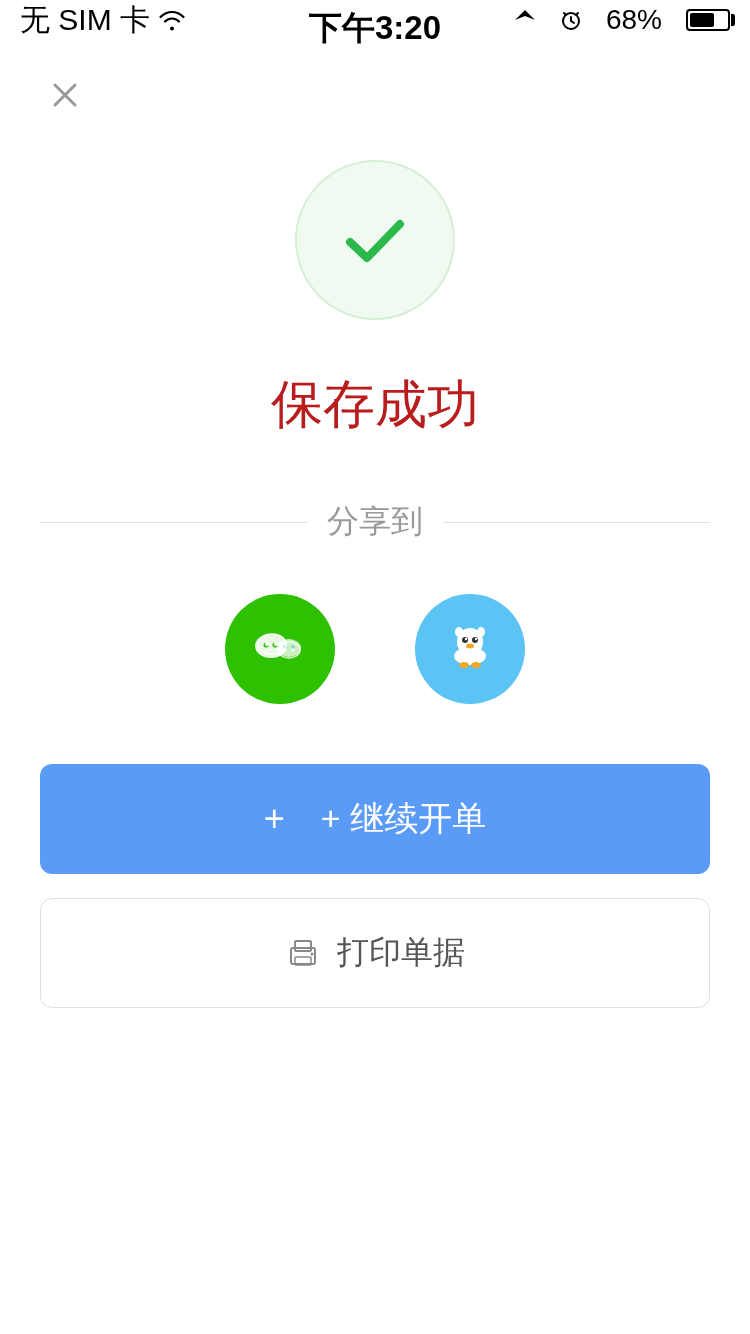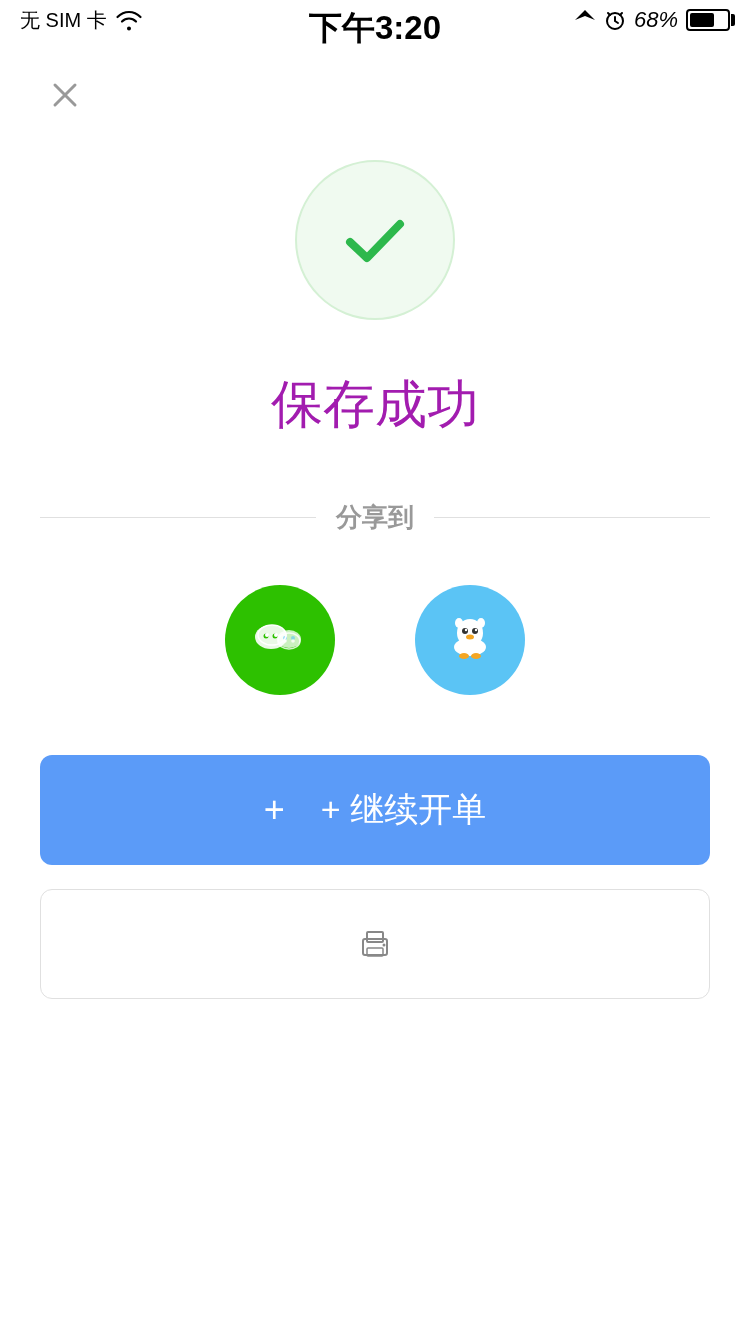--- a/index.html
+++ b/index.html
@@ -23,42 +23,41 @@
       align-items: center;
       justify-content: space-between;
       padding: 0 20px;
       flex-shrink: 0;
     }
 
     .status-left {
       display: flex;
       align-items: center;
       gap: 8px;
-      font-size: 20px;
+      font-size: 30px;
       font-weight: 500;
       color: #000;
     }
 
     .status-center {
       font-size: 33px;
       font-weight: 600;
       color: #000;
       position: absolute;
       left: 50%;
       transform: translateX(-50%);
       top: 6px;
     }
 
     .status-right {
       display: flex;
       align-items: center;
-      gap: 8px;
-      font-size: 22px;
+      gap: 24px;
+      font-size: 28px;
       color: #000;
-      font-style: italic;
     }
 
     .battery-icon {
       width: 44px;
       height: 22px;
       border: 2px solid #000;
       border-radius: 4px;
       position: relative;
       display: flex;
       align-items: center;
@@ -126,21 +125,21 @@
 
     .check-svg {
       width: 80px;
       height: 80px;
     }
 
     
     .success-title {
       font-size: 52px;
       font-weight: 400;
-      color: #a21caf;
+      color: #b91c1c;
       margin-bottom: 60px;
     }
 
     
     .share-section {
       width: 100%;
       margin-bottom: 60px;
     }
 
     .share-divider {
@@ -150,23 +149,22 @@
       margin-bottom: 50px;
     }
 
     .divider-line {
       flex: 1;
       height: 1px;
       background: #e0e0e0;
     }
 
     .share-label {
-      font-size: 26px;
+      font-size: 32px;
       color: #999;
-      font-weight: bold;
     }
 
     .share-icons {
       display: flex;
       justify-content: center;
       gap: 80px;
     }
 
     .share-icon-btn {
       width: 110px;
@@ -332,18 +330,19 @@
       <span style="font-size:34px;margin-left:20px;">+ 继续开单</span>
     </button>
 
     <button class="btn-secondary">
       <svg width="36" height="36" viewBox="0 0 36 36" fill="none">
         <rect x="6" y="13" width="24" height="16" rx="2" stroke="#888" stroke-width="2" fill="none"></rect>
         <rect x="10" y="6" width="16" height="10" rx="1" stroke="#888" stroke-width="2" fill="none"></rect>
         <rect x="10" y="22" width="16" height="8" rx="1" stroke="#888" stroke-width="1.5" fill="none"></rect>
         <circle cx="27" cy="19" r="1.5" fill="#888"></circle>
       </svg>
+      <span>打印单据</span>
     </button>
 
 
   </div>
 
 </div>
 
 </body></html>

